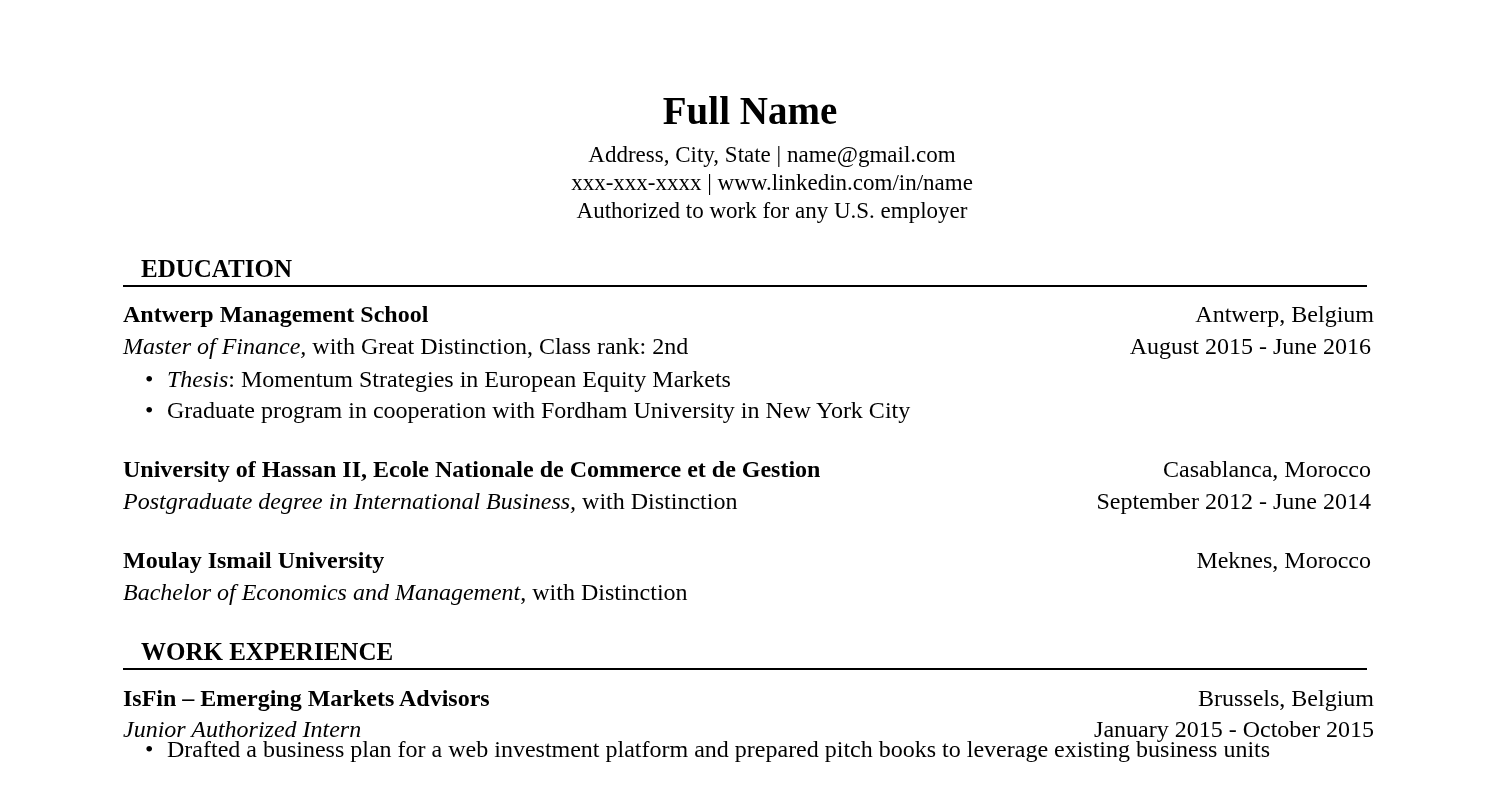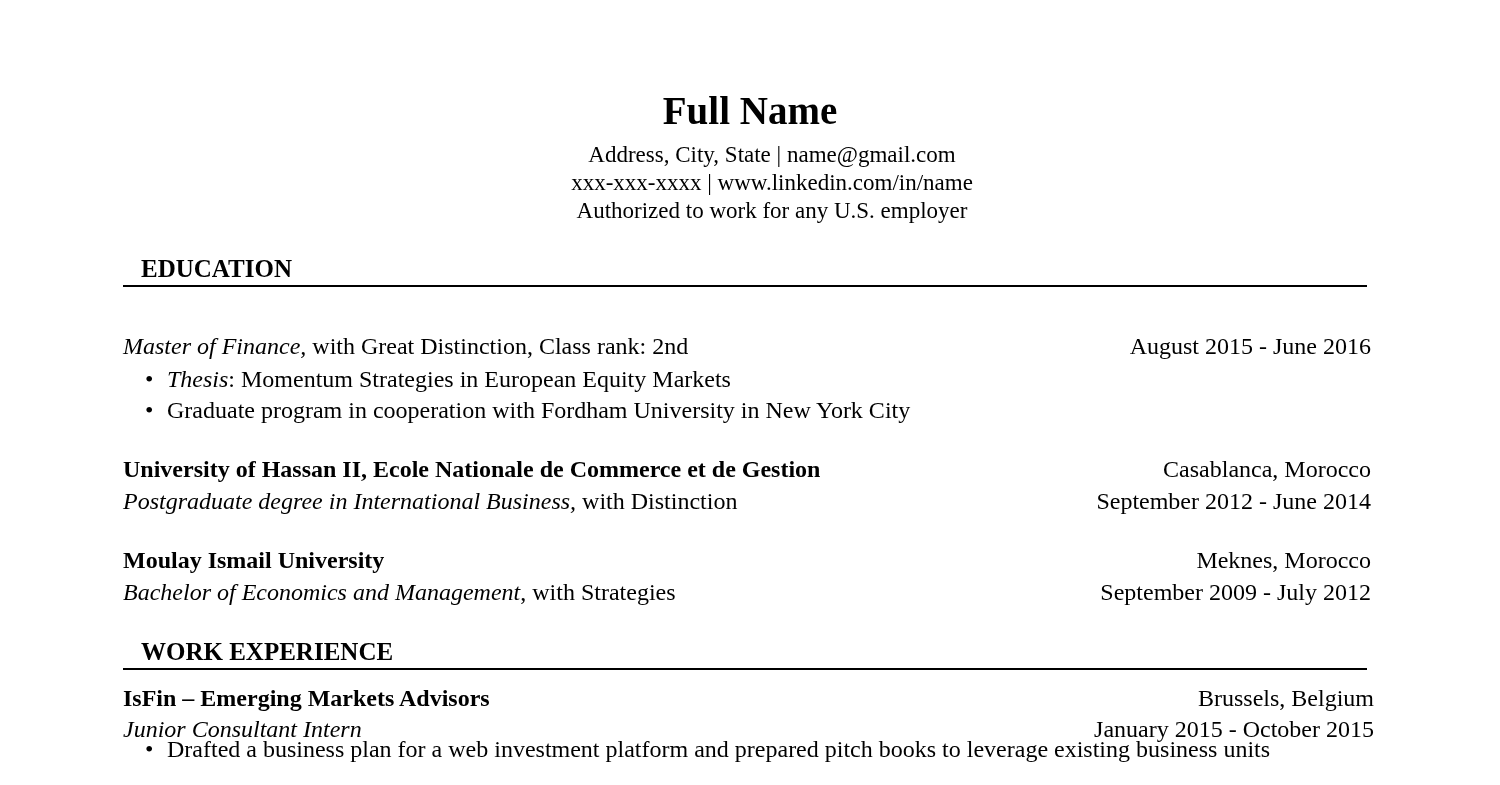--- a/index.html
+++ b/index.html
@@ -37,20 +37,24 @@
 <div class="page">
 
   <div class="header name">Full Name</div>
   <div class="header contact-line c1">Address, City, State | name@gmail.com</div>
   <div class="header contact-line c3">Authorized to work for any U.S. employer</div>
   <div class="header contact-line c2">xxx-xxx-xxxx | www.linkedin.com/in/name</div>
 
   <div class="section-title" style="top:254px;">EDUCATION</div>
   <div class="rule" style="top:285px;"></div>
 
+  <div class="row" style="top:299px;">
+    <span class="left bold">Antwerp Management School</span>
+    <span class="right">Antwerp, Belgium</span>
+  </div>
   <div class="row" style="top:331px;">
     <span class="left"><span class="ital">Master of Finance,</span><span> with Great Distinction, Class rank: 2nd</span></span>
     <span class="right" style="right:3px;">August 2015 - June 2016</span>
   </div>
   <div class="bullet" style="top:364px;">
     <span class="dot">•</span><span class="ital">Thesis</span><span>: Momentum Strategies in European Equity Markets</span>
   </div>
   <div class="bullet" style="top:395px;">
     <span class="dot">•</span><span>Graduate program in cooperation with Fordham University in New York City</span>
   </div>
@@ -62,32 +66,31 @@
   <div class="row" style="top:486px;">
     <span class="left"><span class="ital">Postgraduate degree in International Business,</span><span> with Distinction</span></span>
     <span class="right" style="right:3px;">September 2012 - June 2014</span>
   </div>
 
   <div class="row" style="top:545px;">
     <span class="left bold">Moulay Ismail University</span>
     <span class="right" style="right:3px;">Meknes, Morocco</span>
   </div>
   <div class="row" style="top:577px;">
-    <span class="left"><span class="ital">Bachelor of Economics and Management</span><span>, with Strategies</span></span>
-    <span class="right" style="right:3px;">September 2009 - July 2012</span>
+    <span class="left"><span class="ital">Bachelor of Economics and Management</span><span>, with Distinction</span></span>
   </div>
 
   <div class="section-title" style="top:637px;">WORK EXPERIENCE</div>
   <div class="rule" style="top:668px;"></div>
 
   <div class="row" style="top:683px;">
     <span class="left bold">IsFin – Emerging Markets Advisors</span>
     <span class="right">Brussels, Belgium</span>
   </div>
   <div class="row" style="top:714px;">
-    <span class="left ital">Junior Consultant Intern</span>
+    <span class="left ital">Junior Authorized Intern</span>
     <span class="right">January 2015 - October 2015</span>
   </div>
   <div class="bullet" style="top:734px;">
     <span class="dot">•</span><span>Drafted a business plan for a web investment platform and prepared pitch books to leverage existing business units</span>
   </div>
 
 </div>
 
 </body></html>

